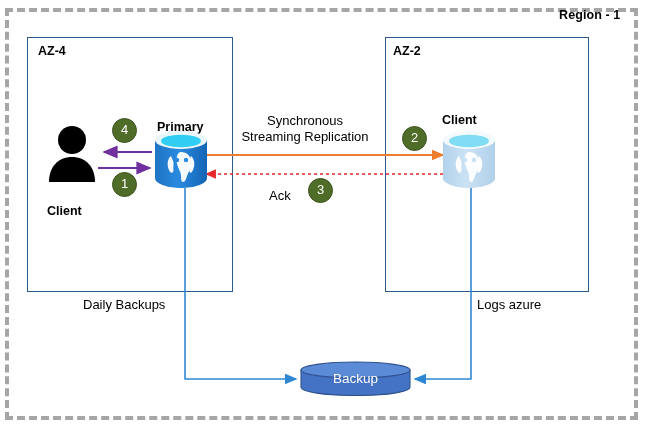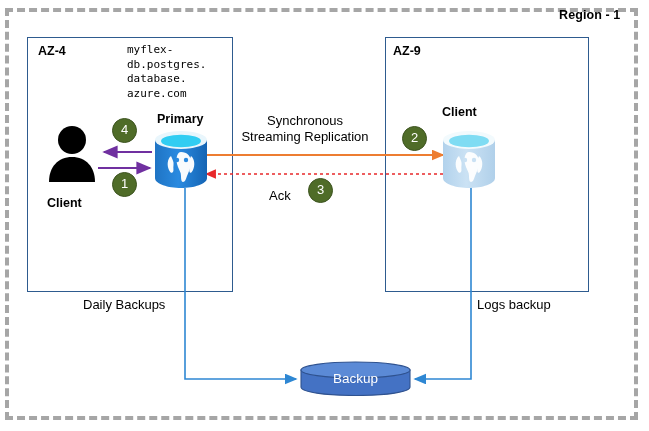--- a/index.html
+++ b/index.html
@@ -67,20 +67,21 @@
     white-space: pre-line;
     word-break: break-all;
   }
 
   
   .node-label {
     font-size: 12.5px;
     font-weight: bold;
     color: #000000;
     white-space: nowrap;
+    margin-top: 8px;
   }
   #primary-label { left: 157px; top: 112px; }
   #standby-label { left: 442px; top: 105px; }
   #client-label  { left: 47px;  top: 196px; }
 
   
   .pg-node { width: 58px; height: 62px; }
   #primary-node { left: 152px; top: 128px; }
   #standby-node { left: 440px; top: 128px; }
 
@@ -147,26 +148,22 @@
 
 <div id="canvas">
 
   <div class="abs" id="region-border"></div>
   <div class="abs" id="region-label">Region - 1</div>
 
   <div class="abs az-box" id="az1-box"></div>
   <div class="abs az-title" id="az1-title">AZ-4</div>
 
   <div class="abs az-box" id="az2-box"></div>
-  <div class="abs az-title" id="az2-title">AZ-9</div>
-
-  <div class="abs" id="fqdn">myflex-
-db.postgres.
-database.
-azure.com</div>
+  <div class="abs az-title" id="az2-title">AZ-2</div>
+
 
   <svg class="abs" id="connectors" viewBox="0 0 649 431">
     <defs>
       <marker id="arw-purple" markerWidth="7" markerHeight="7" refX="6.2" refY="3" orient="auto">
         <path d="M0,0 L7,3 L0,6 z" fill="#7030a0"></path>
       </marker>
       <marker id="arw-orange" markerWidth="7" markerHeight="7" refX="6.2" refY="3" orient="auto">
         <path d="M0,0 L7,3 L0,6 z" fill="#ed7d31"></path>
       </marker>
       <marker id="arw-red" markerWidth="7" markerHeight="7" refX="6.2" refY="3" orient="auto">
@@ -240,21 +237,21 @@
 
   <div class="abs badge" id="badge-4">4</div>
   <div class="abs badge" id="badge-1">1</div>
   <div class="abs badge" id="badge-2">2</div>
   <div class="abs badge" id="badge-3">3</div>
 
   <div class="abs flow-label" id="repl-label" style="white-space:pre-line;">Synchronous
 Streaming Replication</div>
   <div class="abs flow-label" id="ack-label">Ack</div>
   <div class="abs flow-label" id="daily-label">Daily Backups</div>
-  <div class="abs flow-label" id="logs-label">Logs backup</div>
+  <div class="abs flow-label" id="logs-label">Logs azure</div>
 
   <svg class="abs" id="backup-shape" viewBox="0 0 111 35">
     <path d="M1,9 L1,26 C1,31 25,34.5 56,34.5 C87,34.5 110,31 110,26 L110,9 Z" fill="#4472c4" stroke="#2f528f" stroke-width="1.1"></path>
     <ellipse cx="55.5" cy="9" rx="54.5" ry="8" fill="#5b8ad6" stroke="#2f528f" stroke-width="1.1"></ellipse>
   </svg>
   <div class="abs" id="backup-text">Backup</div>
 
 </div>
 
 </body></html>

